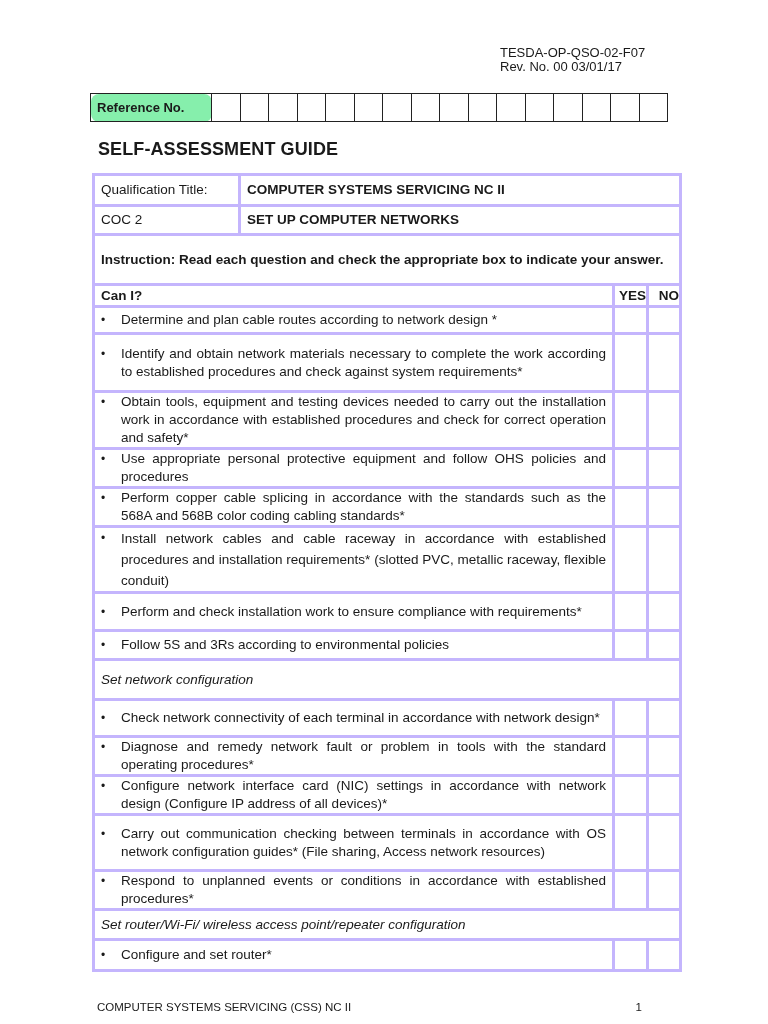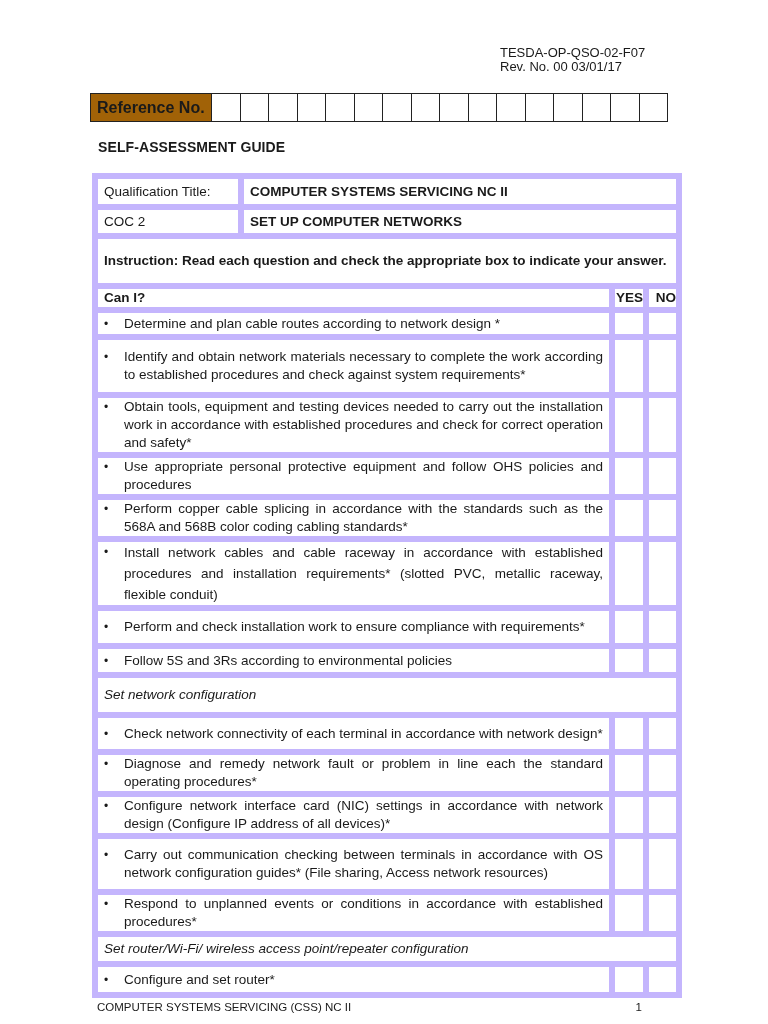--- a/index.html
+++ b/index.html
@@ -12,35 +12,36 @@
     font-size: 13px; line-height: 14px;
   }
   .ref-table {
     position: absolute; left: 90px; top: 93px;
     border-collapse: collapse;
   }
   .ref-table td {
     border: 1px solid #222; height: 27px; padding: 0;
   }
   .ref-label {
-    background: #a16207; width: 114px; font-weight: bold; font-size: 16px;
+    background: #86efac; width: 114px; font-weight: bold; font-size: 13px;
     padding-left: 6px !important;
+    border-radius: 8px;
   }
   .ref-box { width: 27.5px; }
   .title {
     position: absolute; left: 98px; top: 139px;
-    font-size: 14px; font-weight: bold; letter-spacing: 0.1px;
+    font-size: 18px; font-weight: bold; letter-spacing: 0.1px;
   }
   .main {
     position: absolute; left: 92px; top: 173px; width: 590px;
     border-collapse: collapse; table-layout: fixed;
     font-size: 13.5px;
   }
   .main td {
-    border: 6px solid #c4b5fd; padding: 0 6px; vertical-align: middle;
+    border: 3px solid #c4b5fd; padding: 0 6px; vertical-align: middle;
     line-height: 18px;
   }
   .col-q { width: auto; }
   .col-yes { width: 34px; }
   .col-no { width: 33px; }
   .qual-label { width: 146px; }
   .bold { font-weight: bold; }
   .italic { font-style: italic; }
   .justify { text-align: justify; text-align-last: left; font-weight: bold; }
   .bullet-cell { padding-left: 6px !important; }
@@ -204,21 +205,21 @@
             <span class="bullet-text">Check network connectivity of each terminal in accordance with network design*</span>
           </div>
         </td>
     <td></td>
     <td></td>
   </tr>
   <tr style="height:38px">
     <td colspan="2" class="bullet-cell">
           <div class="bullet-wrap">
             <span class="bullet-dot">•</span>
-            <span class="bullet-text">Diagnose and remedy network fault or problem in line each the standard operating procedures*</span>
+            <span class="bullet-text">Diagnose and remedy network fault or problem in tools with the standard operating procedures*</span>
           </div>
         </td>
     <td></td>
     <td></td>
   </tr>
   <tr style="height:37px">
     <td colspan="2" class="bullet-cell">
           <div class="bullet-wrap">
             <span class="bullet-dot">•</span>
             <span class="bullet-text">Configure network interface card (NIC) settings in accordance with network design (Configure IP address of all devices)*</span>

